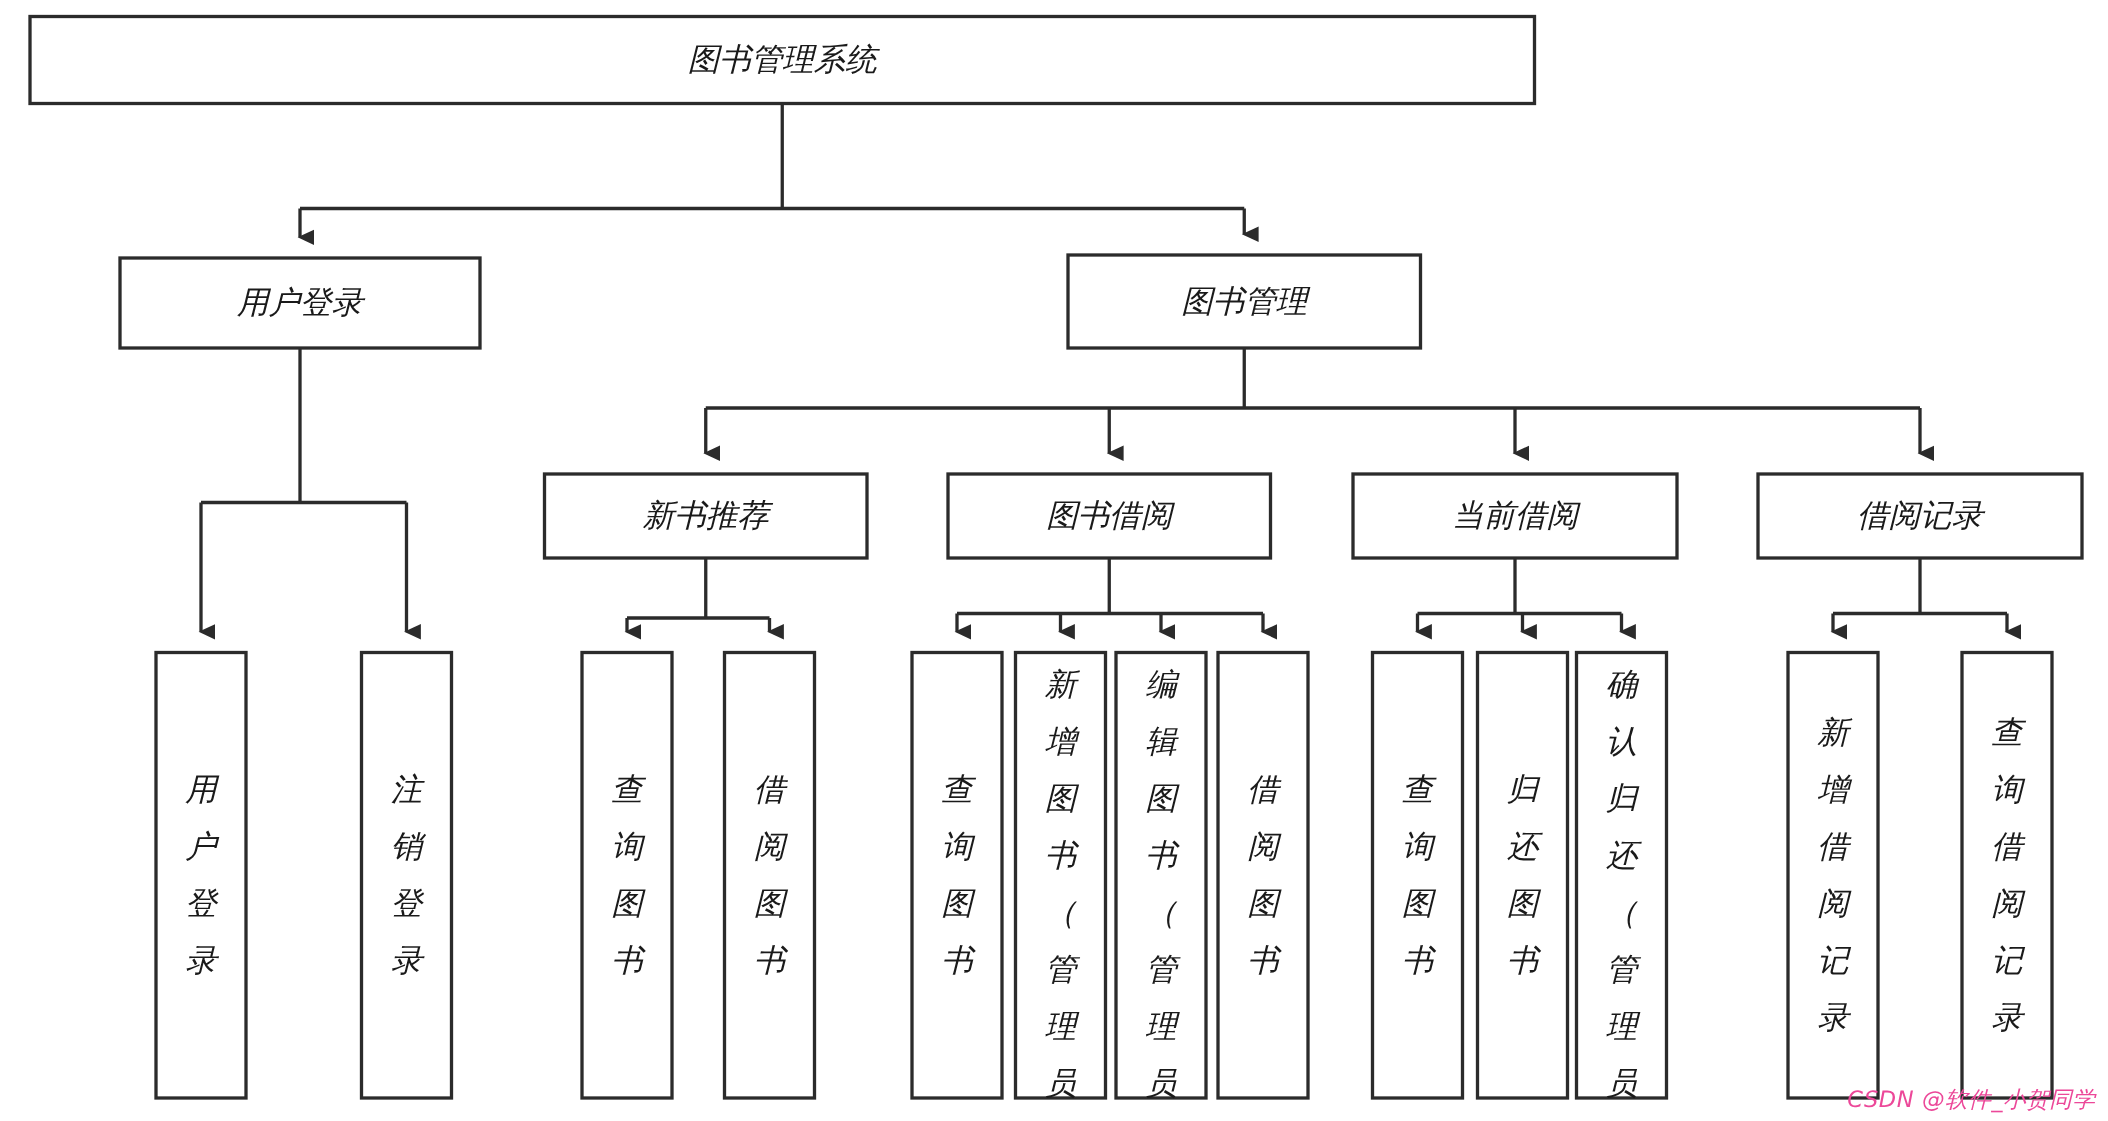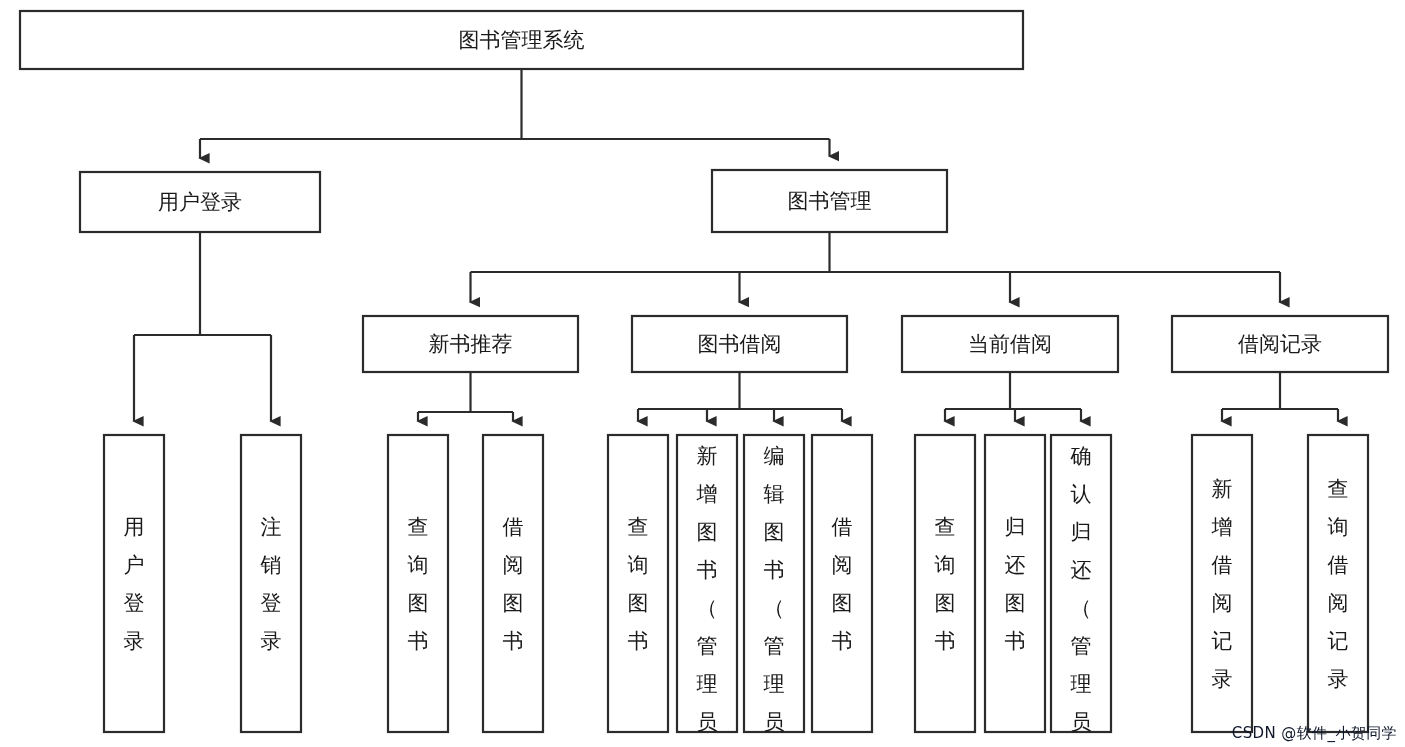--- a/index.html
+++ b/index.html
@@ -12,20 +12,21 @@
     width: 1405px;
     height: 747px;
     font-family: "DejaVu Sans", "Liberation Sans", sans-serif;
     overflow: hidden;
   }
   #diagram-root {
     position: relative;
     width: 1405px;
     height: 747px;
     background: #ffffff;
+    font-style: italic;
   }
   svg.flow-svg {
     position: absolute;
     left: 0;
     top: 0;
     width: 1405px;
     height: 747px;
     display: block;
   }
   .node-box {
@@ -51,21 +52,21 @@
     fill: #1a1a1a;
     font-size: 21px;
     text-anchor: middle;
   }
   .watermark {
     position: absolute;
     right: 8px;
     bottom: 4px;
     font-family: "DejaVu Sans", "Liberation Sans", sans-serif;
     font-size: 15px;
-    color: #0f172a;
+    color: #ec4899;
     white-space: nowrap;
     user-select: none;
     letter-spacing: 0.4px;
   }
 </style>
 </head>
 <body>
 
 <div id="diagram-root">
   <svg class="flow-svg" id="flow-svg" viewBox="0 0 1405 747" xmlns="http://www.w3.org/2000/svg">

